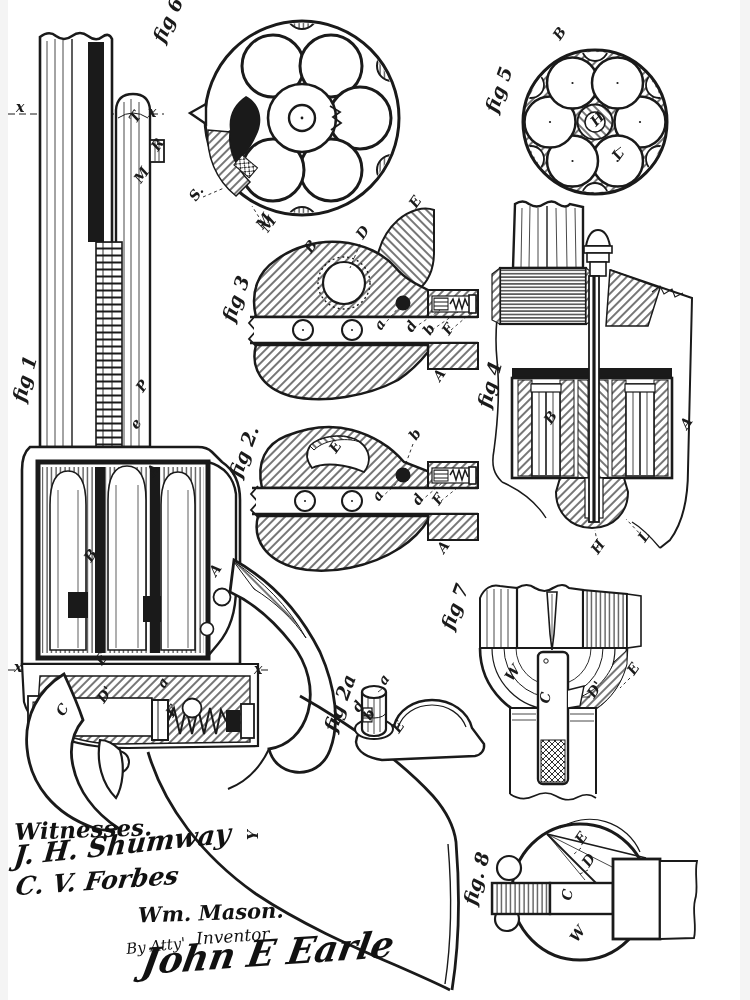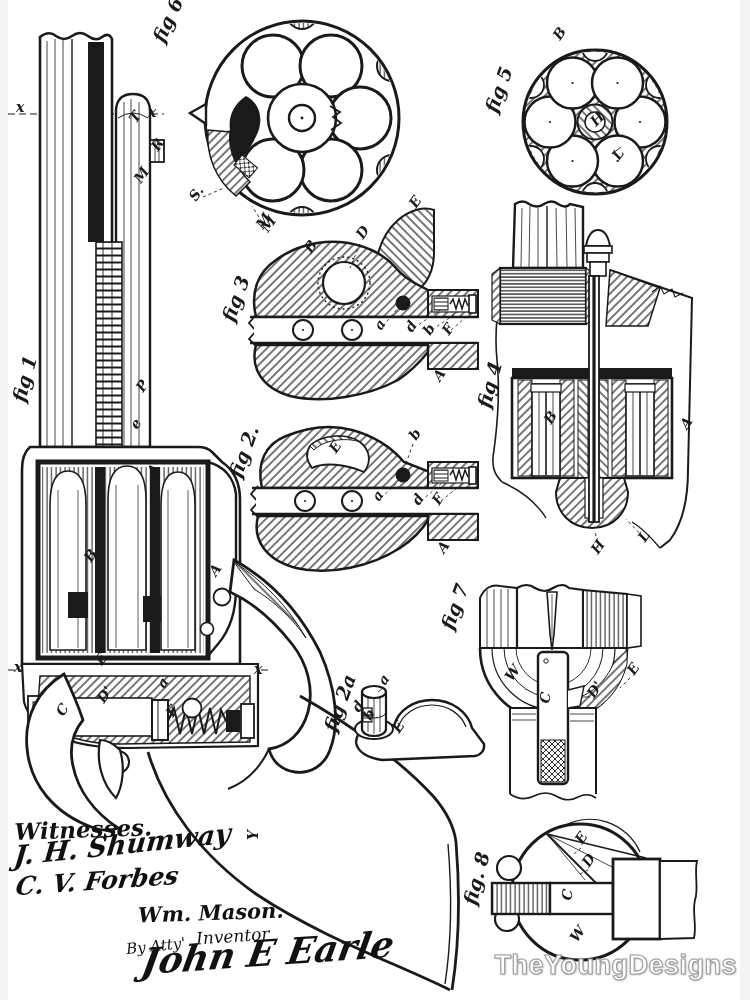--- a/index.html
+++ b/index.html
@@ -430,14 +430,13 @@
   </svg>
 
   <div class="sig witnesses script">Witnesses.</div>
   <div class="sig sig1 script">J. H. Shumway</div>
   <div class="sig sig2 script">C. V. Forbes</div>
   <div class="sig inventor-name">Wm. Mason.</div>
   <div class="sig inventor-title">Inventor</div>
   <div class="sig by-atty">By Atty'</div>
   <div class="sig atty-sig script">John E Earle</div>
 
-  <div class="watermark">TheYoungDesigns</div>
 </div>
 
 </body></html>

